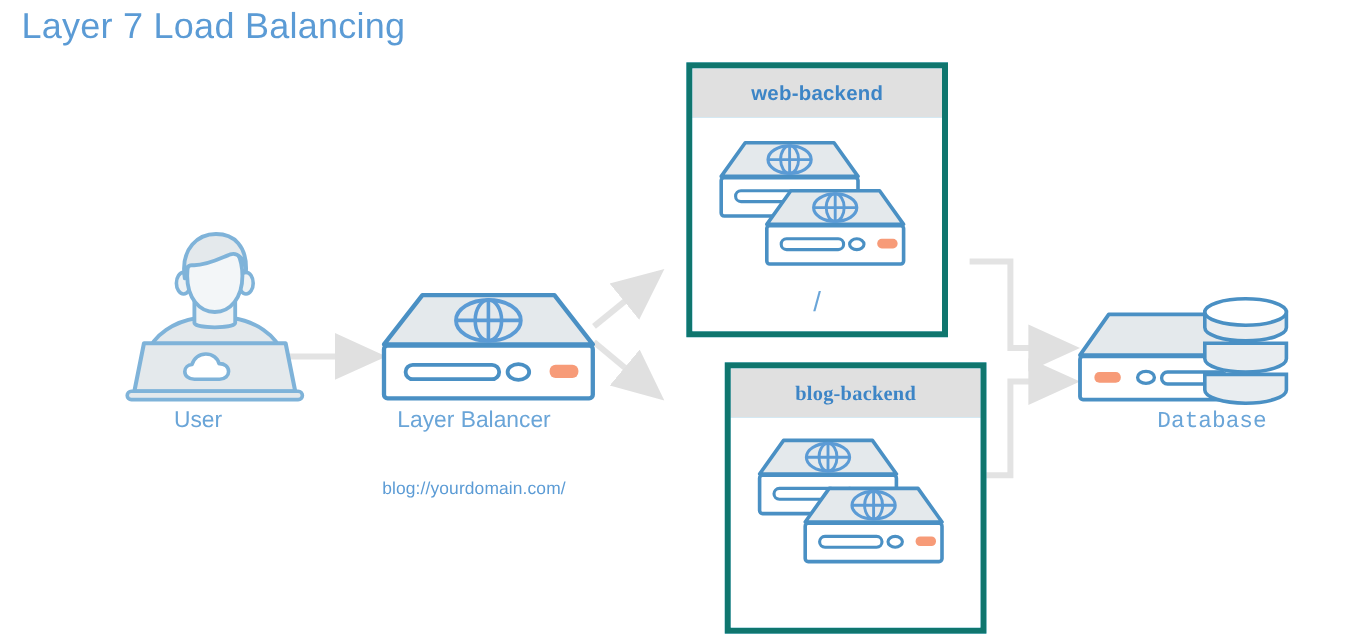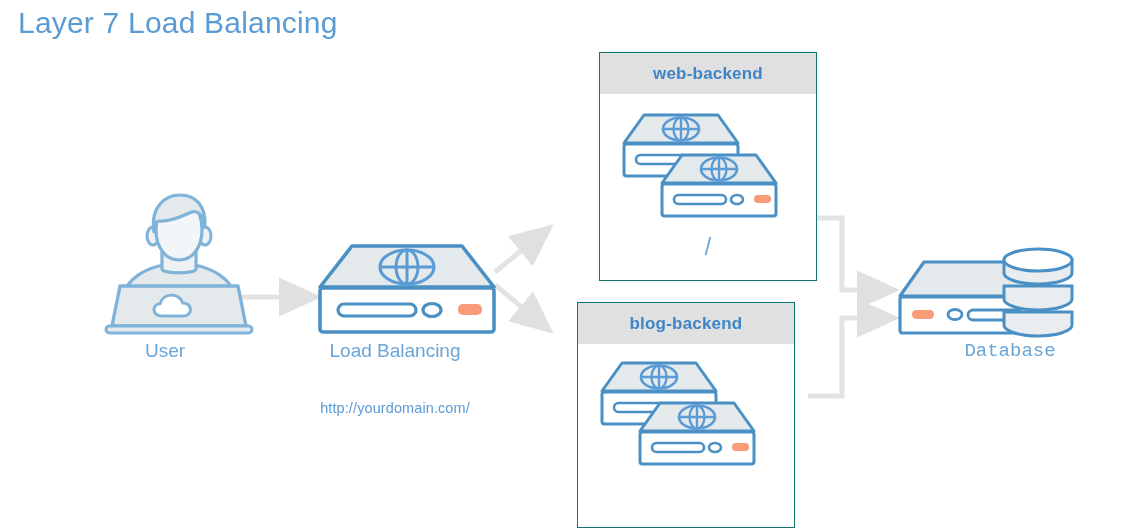--- a/index.html
+++ b/index.html
@@ -52,22 +52,21 @@
     font-size: 14.5px;
     color: #5b9bd5;
     letter-spacing: 0.1px;
     white-space: nowrap;
   }
 
   
   .backend-panel {
     box-sizing: border-box;
     background: #7dd3fc;
-    border: 1px solid #0f766e;
-    margin-left: 27px;
+    border: 5px solid #0f766e;
   }
   .backend-header {
     box-sizing: border-box;
     height: 41px;
     background: #e0e0e0;
     display: flex;
     align-items: center;
     justify-content: center;
     font-size: 17px;
     font-weight: bold;
@@ -84,21 +83,21 @@
     position: absolute;
     left: 0;
     width: 100%;
     text-align: center;
     font-size: 23px;
     color: #6aa5d8;
     white-space: nowrap;
   }
 
   #panel-web  { left: 572px; top: 52px;  width: 218px; height: 229px; }
-  #panel-blog { left: 550px; top: 302px; width: 218px; height: 226px; }
+  #panel-blog { left: 604px; top: 302px; width: 218px; height: 226px; font-family: Liberation Serif, serif; }
 
   svg { display: block; overflow: visible; }
   .svg-layer { left: 0; top: 0; width: 1128px; height: 532px; pointer-events: none; }
 </style>
 </head>
 <body>
 
 <div id="canvas">
 
   <div class="abs" id="diagram-title">Layer 7 Load Balancing</div>
@@ -166,23 +165,23 @@
 
     <rect x="2" y="46" width="174" height="44" rx="3" fill="#ffffff" stroke="#4a90c4" stroke-width="3.6"></rect>
 
     <rect x="20" y="62" width="78" height="12" rx="6" fill="#ffffff" stroke="#4a90c4" stroke-width="3.2"></rect>
 
     <ellipse cx="114" cy="68" rx="9" ry="6.5" fill="#ffffff" stroke="#4a90c4" stroke-width="3.2"></ellipse>
 
     <rect x="140" y="62" width="24" height="11" rx="5" fill="#f79b78"></rect>
   </svg>
 
-  <div class="abs node-label" id="lb-label">Load Balancing</div>
-
-  <div class="abs" id="lb-url">http://yourdomain.com/</div>
+  <div class="abs node-label" id="lb-label">Layer Balancer</div>
+
+  <div class="abs" id="lb-url">blog://yourdomain.com/</div>
 
   <div class="abs backend-panel" id="panel-web">
     <div class="backend-header">web-backend</div>
     <div class="backend-body">
 
       <svg class="abs" style="left:22px; top:18px;" width="118" height="72" viewBox="0 0 118 72">
         <path d="M22,3 L96,3 L116,31 L2,31 Z" fill="#e4e9ec" stroke="#4a90c4" stroke-width="3" stroke-linejoin="round"></path>
         <ellipse cx="59" cy="17" rx="18" ry="11.5" fill="none" stroke="#5b9bd5" stroke-width="2.6"></ellipse>
         <ellipse cx="59" cy="17" rx="7.5" ry="11.5" fill="none" stroke="#5b9bd5" stroke-width="2.4"></ellipse>
         <line x1="59" y1="5.5" x2="59" y2="28.5" stroke="#5b9bd5" stroke-width="2.4"></line>

